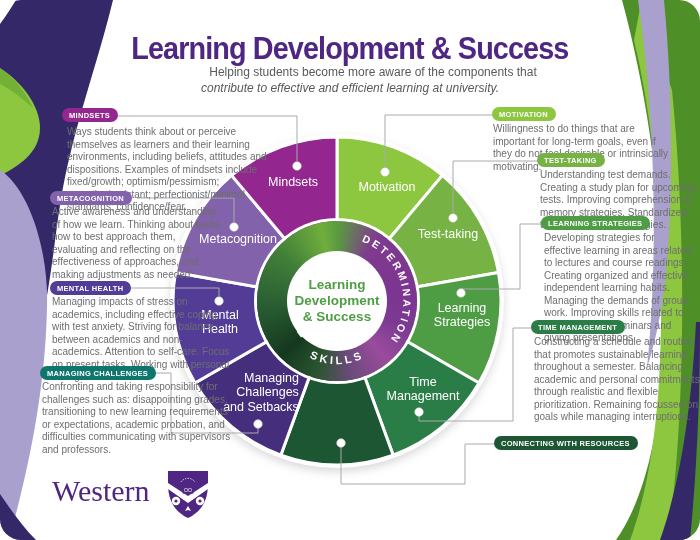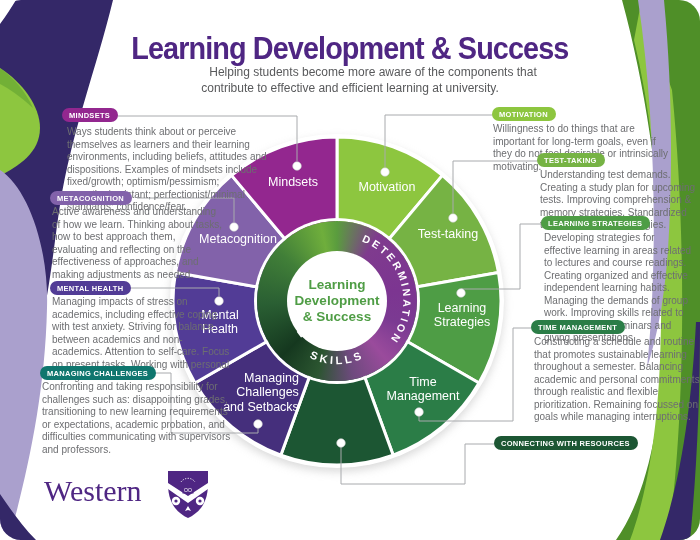--- a/index.html
+++ b/index.html
@@ -24,21 +24,21 @@
           #6e4a7e 168deg,#2b5530 195deg,#15381f 225deg,#2a5f33 268deg,
           #417f38 310deg,#6fae3c 348deg,#5a9c3e 360deg);}
   #center-circle{position:absolute;left:287px;top:251px;width:100px;height:100px;
         border-radius:50%;background:#fff;z-index:4;display:flex;align-items:center;
         justify-content:center;text-align:center;}
   #center-title{font-weight:700;font-size:13.5px;line-height:1.2;color:#4f9d45;
         white-space:pre-line;}
   .seg-label{position:absolute;z-index:2;color:#fff;font-size:12.5px;line-height:1.15;
         text-align:center;transform:translate(-50%,-50%);white-space:pre-line;}
   
-  #logo-text{position:absolute;left:44px;top:474px;font-family:"Liberation Serif",serif;
+  #logo-text{position:absolute;left:52px;top:474px;font-family:"Liberation Serif",serif;
         font-size:30px;color:#4F2683;z-index:6;}
 </style>
 </head>
 <body>
 
 <div id="page">
 
   <svg id="deco-left" width="140" height="540" viewBox="0 0 140 540" style="z-index:0;">
     <path d="M16,0 L113,0 C96,70 72,130 60,205 C50,270 46,352 0,448 L0,24 C6,16 11,8 16,0 Z" fill="#342868"></path>
     <path d="M0,68 C22,82 40,106 40,128 C40,153 18,166 0,176 Z" fill="#8dc63f"></path>
@@ -51,21 +51,21 @@
     <path d="M62,0 L140,0 L140,540 L56,540 C87,496 103,420 104,330 C105,240 94,118 62,0 Z" fill="#4f8f28"></path>
     <path d="M74,40 C98,140 104,260 100,360 C97,440 85,500 70,540 L108,540 C124,430 128,250 112,90 C100,55 88,25 80,8 Z" fill="#8dc63f"></path>
     <path d="M78,0 L104,0 C112,85 113,170 108,250 C104,305 96,340 87,368 C98,260 96,120 78,0 Z" fill="#aaa0cd"></path>
     <path d="M136,322 C132,400 122,478 100,540 L130,540 C137,468 140,396 140,322 Z" fill="#342868"></path>
   </svg>
 
   <div id="title-wrap">
     <div id="page-title">Learning Development &amp; Success</div>
   </div>
   <div class="subtitle" style="top:65px;padding-left:23px;">Helping students become more aware of the components that</div>
-  <div class="subtitle" style="top:81px;">contribute to effective and efficient learning at university.</div>
+  <div class="subtitle" style="top:81px;font-style:italic;">contribute to effective and efficient learning at university.</div>
 
   <svg id="wheel-svg" width="700" height="540" viewBox="0 0 700 540" style="z-index:1;">
     <defs>
       <filter id="soft" x="-20%" y="-20%" width="140%" height="140%">
         <feGaussianBlur stdDeviation="4"></feGaussianBlur>
       </filter>
     </defs>
     <circle cx="337" cy="305" r="167" fill="#bdbdbd" opacity=".55" filter="url(#soft)"></circle>
     <circle cx="337" cy="301" r="167" fill="#ffffff"></circle>
     <g id="g-wedges">

